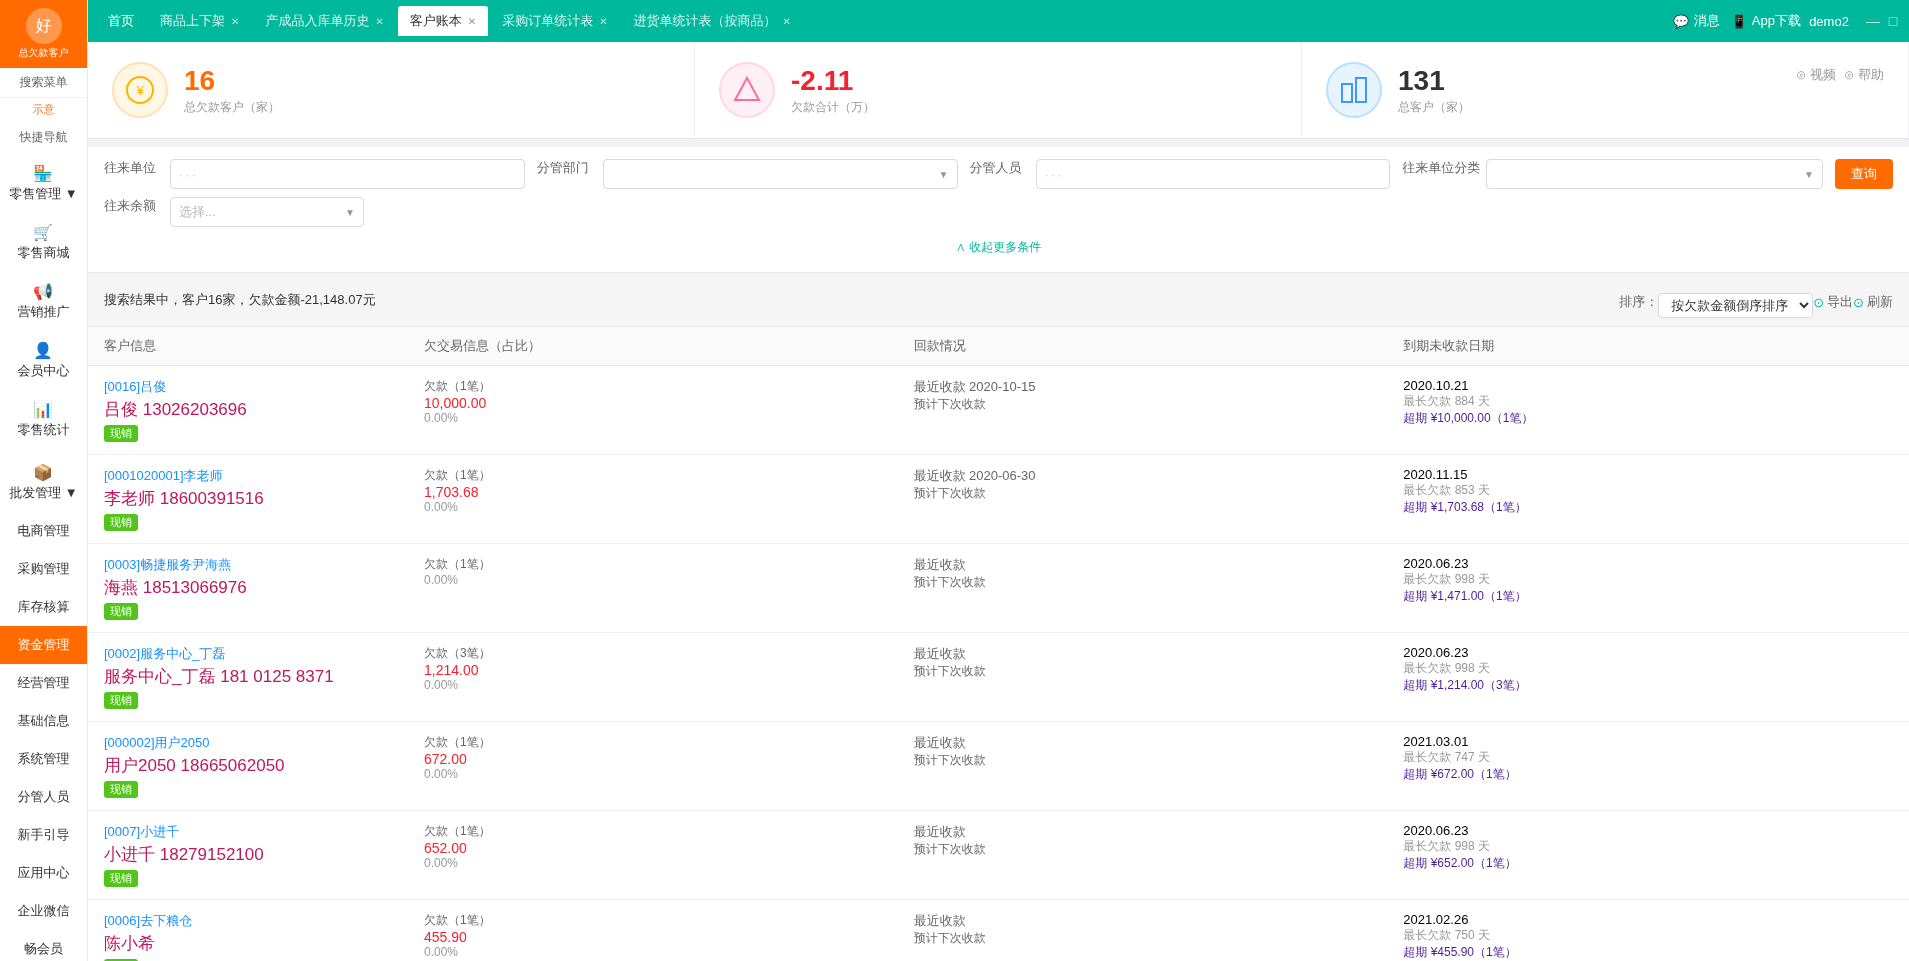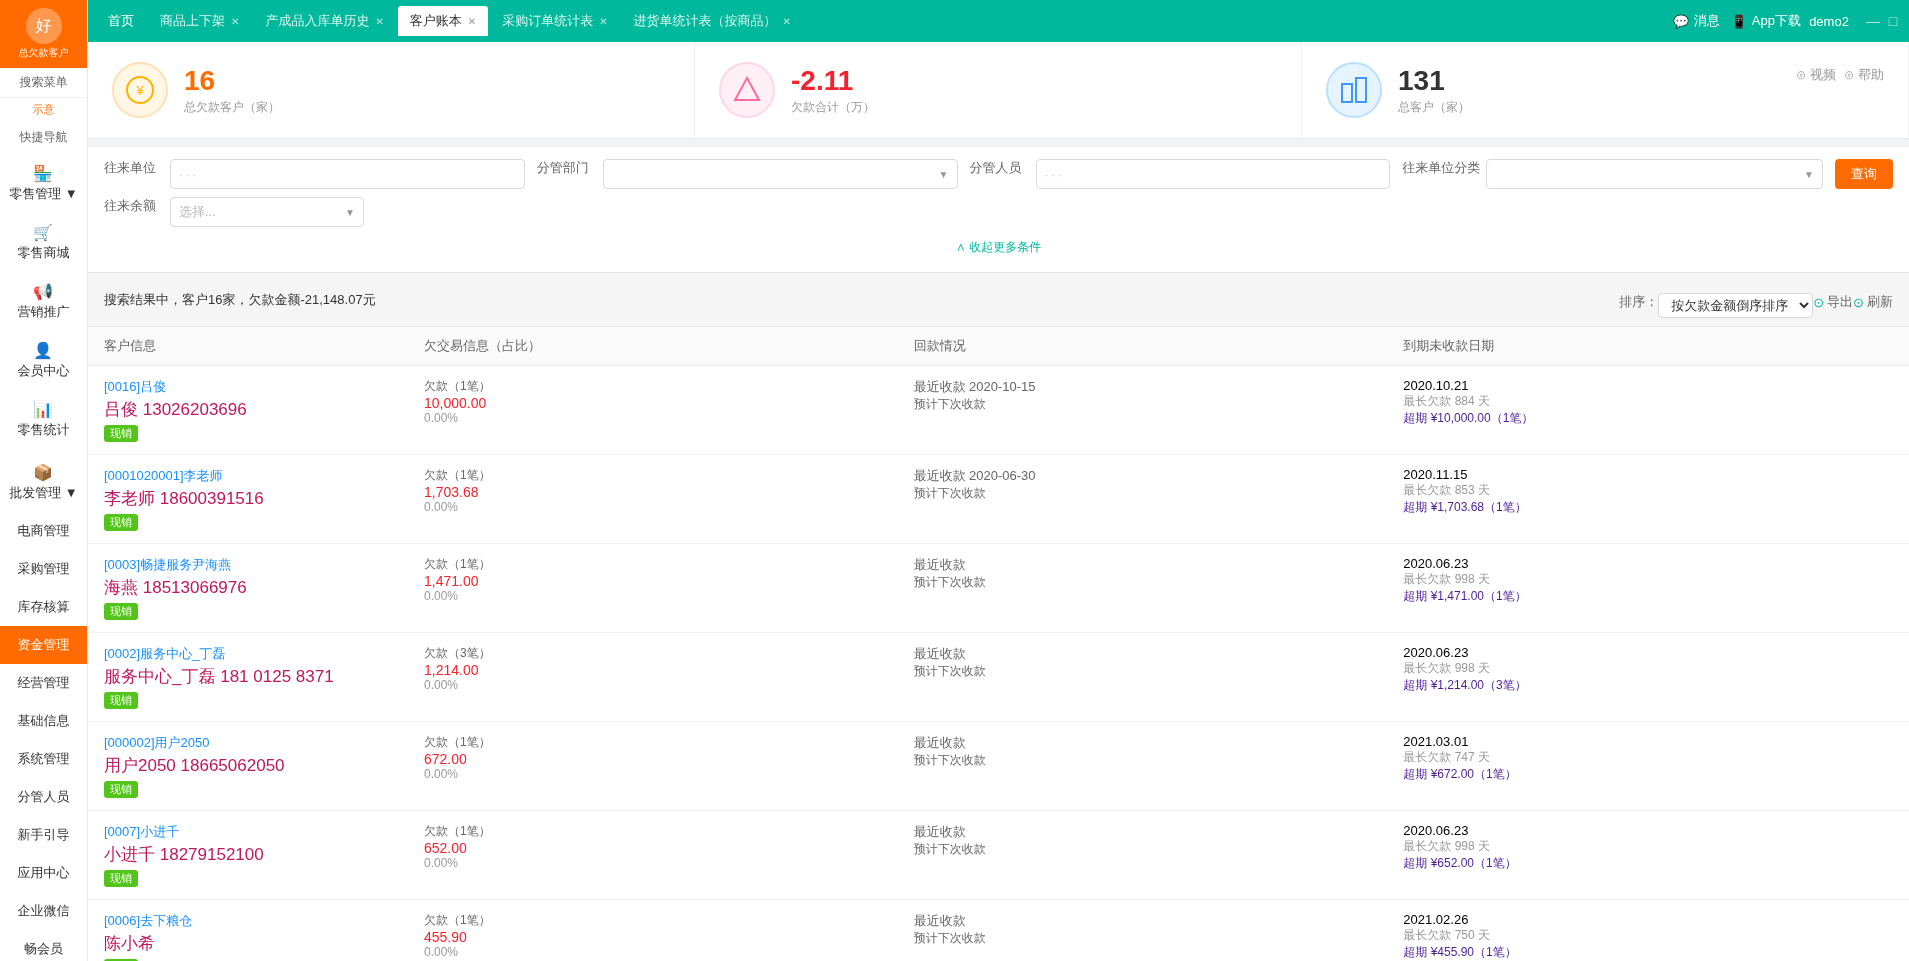--- a/index.html
+++ b/index.html
@@ -372,21 +372,20 @@
       </div>
 
       <div class="table-row">
         <div>
           <div class="customer-name">[0003]畅捷服务尹海燕</div>
           <div class="customer-info-sub">海燕 18513066976</div>
           <span class="tag green">现销</span>
         </div>
         <div class="cell-debt">
           <div class="debt-label">欠款（1笔）</div>
-          <div class="debt-amount">1,471.00</div>
           <div class="debt-ratio">0.00%</div>
         </div>
         <div class="cell-collection">
           <div class="collection-date"><span>最近收款</span></div>
           <div class="collection-date">预计下次收款</div>
         </div>
         <div class="cell-overdue">
           <div>2020.06.23</div>
           <div class="overdue-days">最长欠款 998 天</div>
           <div class="overdue-text">超期 ¥1,471.00（1笔）</div>

